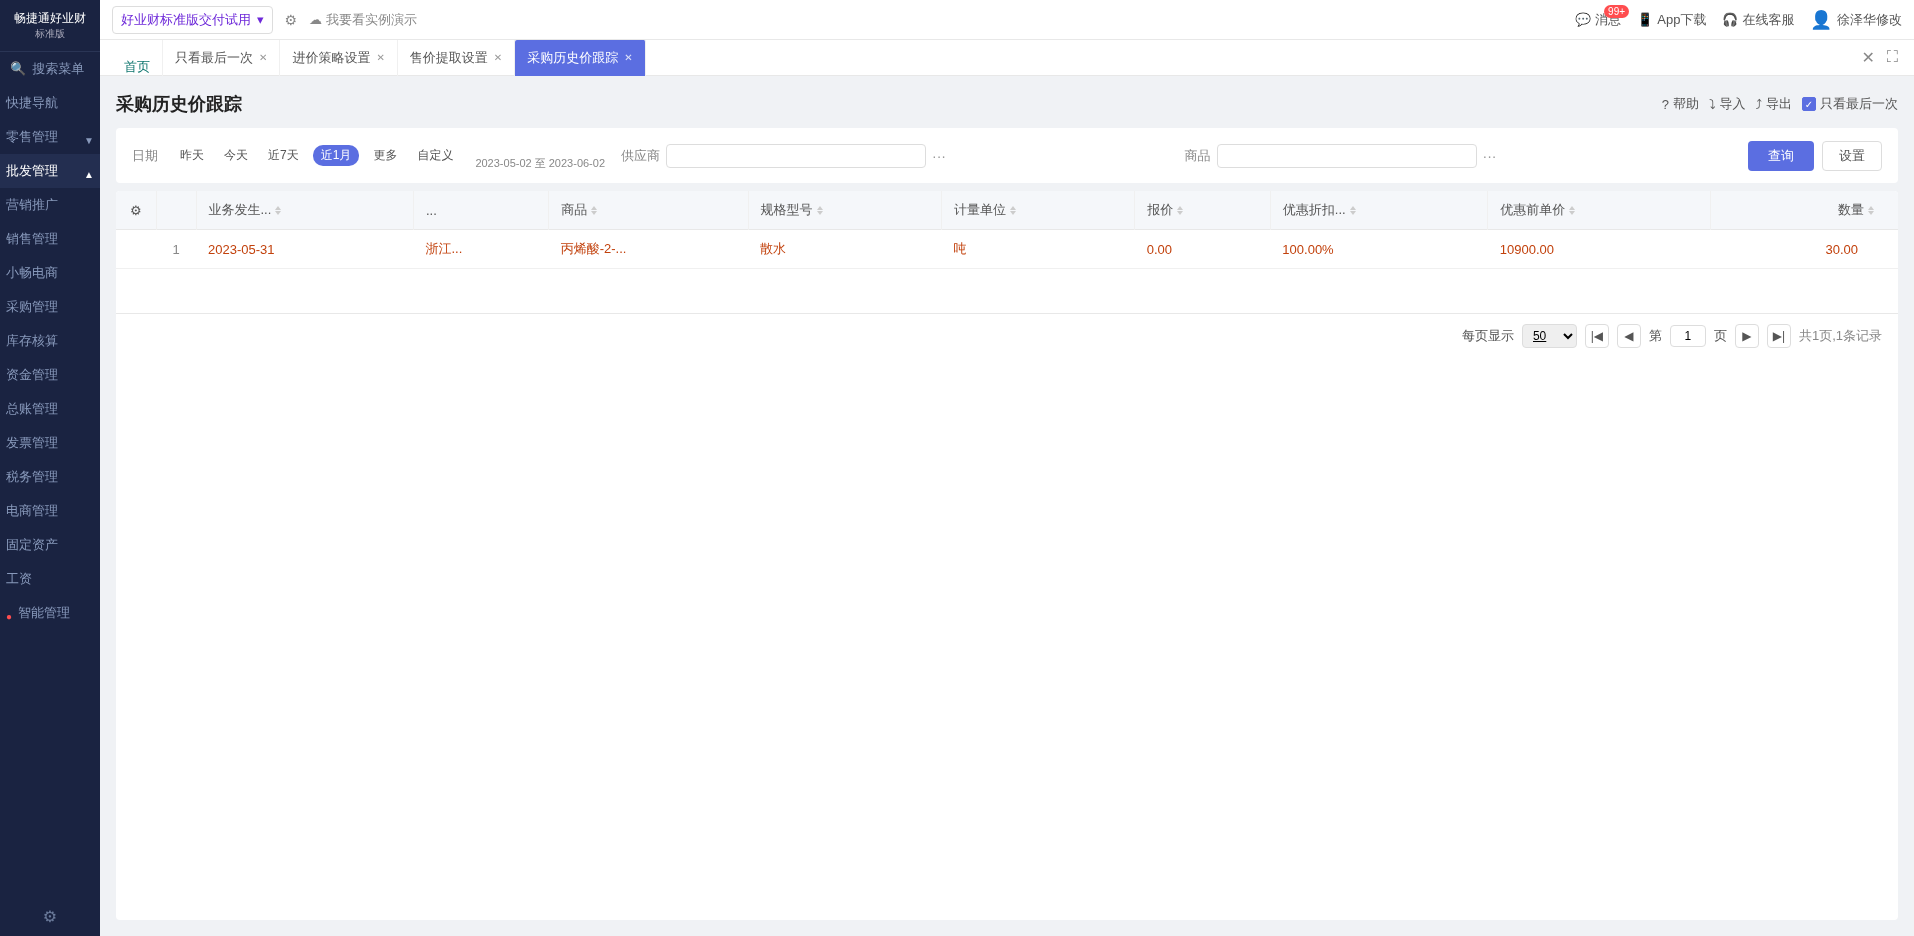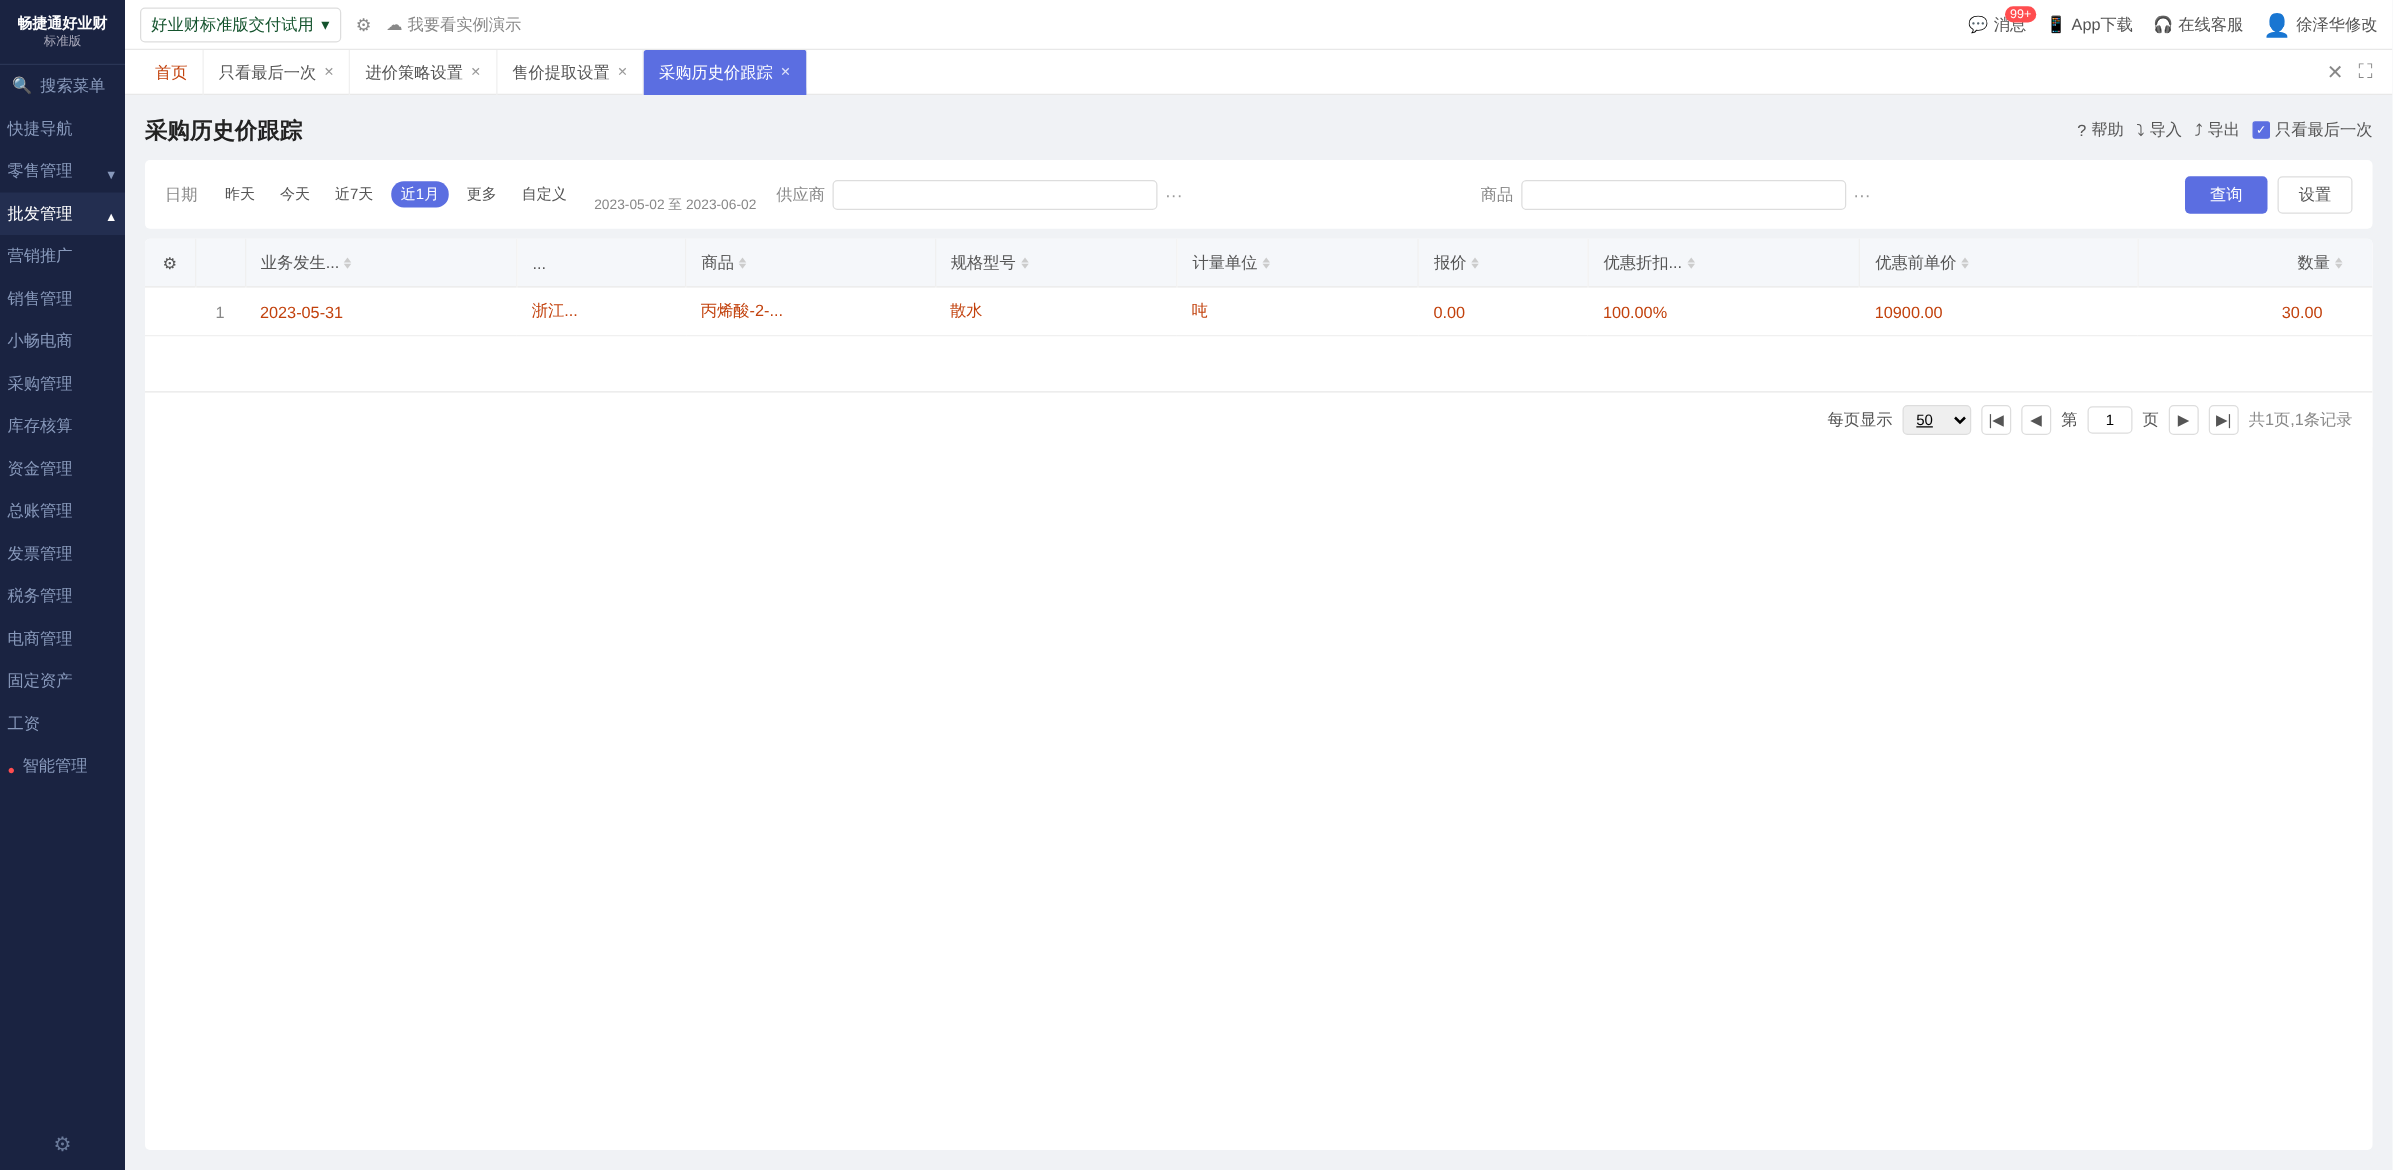--- a/index.html
+++ b/index.html
@@ -17,21 +17,21 @@
     }
     .sidebar-logo {
       padding: 10px 8px;
       background: #1a2341;
       border-bottom: 1px solid #2a3555;
       color: white;
       font-size: 11px;
       line-height: 1.4;
       text-align: center;
     }
-    .sidebar-logo .logo-title { font-size: 12px; font-weight: bold; color: #fff; }
+    .sidebar-logo .logo-title { font-size: 12px; font-weight: normal; color: #fff; }
     .sidebar-logo .logo-sub { font-size: 10px; color: #aab; }
     .sidebar-search {
       padding: 8px 10px;
       color: #8899bb;
       cursor: pointer;
       display: flex;
       align-items: center;
       gap: 6px;
       font-size: 12px;
     }
@@ -71,21 +71,21 @@
       display: flex;
       align-items: center;
       padding: 0 12px;
       height: 40px;
       gap: 12px;
     }
     .topbar-edition {
       display: flex;
       align-items: center;
       gap: 6px;
-      color: #14532d;
+      color: #6d28d9;
       font-size: 12px;
       cursor: pointer;
       padding: 4px 8px;
       border: 1px solid #ddd;
       border-radius: 4px;
       justify-content: center;
     }
     .topbar-settings { color: #888; cursor: pointer; font-size: 14px; }
     .topbar-demo {
       display: flex;
@@ -140,21 +140,21 @@
       gap: 6px;
       cursor: pointer;
       font-size: 13px;
       color: #555;
       border-right: 1px solid #f0f0f0;
       white-space: nowrap;
     }
     .tab-item.active { background: #5b6ee1; color: #fff; border-radius: 2px 2px 0 0; }
     .tab-item .tab-close { font-size: 10px; cursor: pointer; color: #999; }
     .tab-item.active .tab-close { color: rgba(255,255,255,0.8); }
-    .tab-item.home { color: #c2410c; font-weight: 500; }
+    .tab-item.home { color: #0f766e; font-weight: 500; align-items: flex-end; }
     .tabbar-right { margin-left: auto; display: flex; gap: 4px; }
     .tabbar-btn { cursor: pointer; color: #888; font-size: 16px; padding: 4px; }
 
     
     .content {
       flex: 1;
       overflow-y: auto;
       background: #f0f2f5;
       padding: 16px;
       display: flex;

